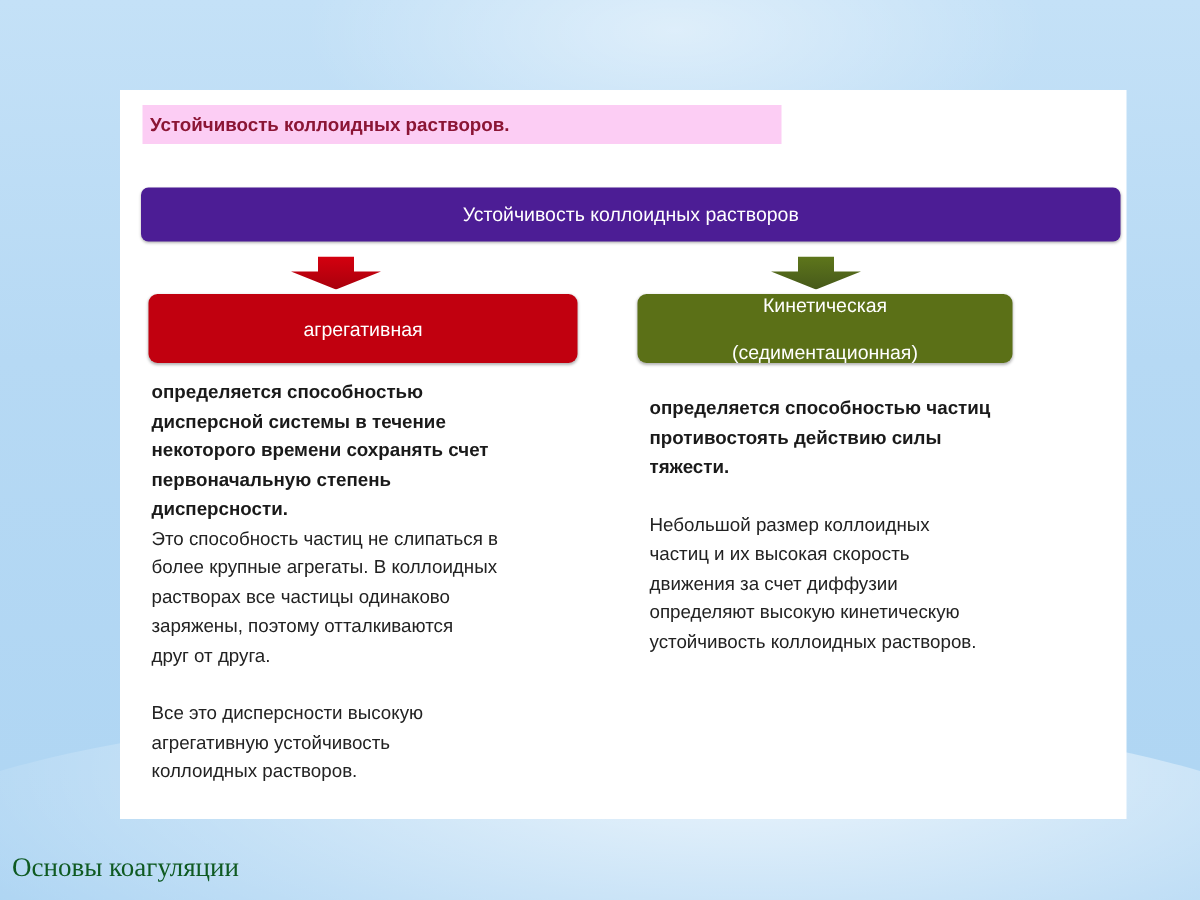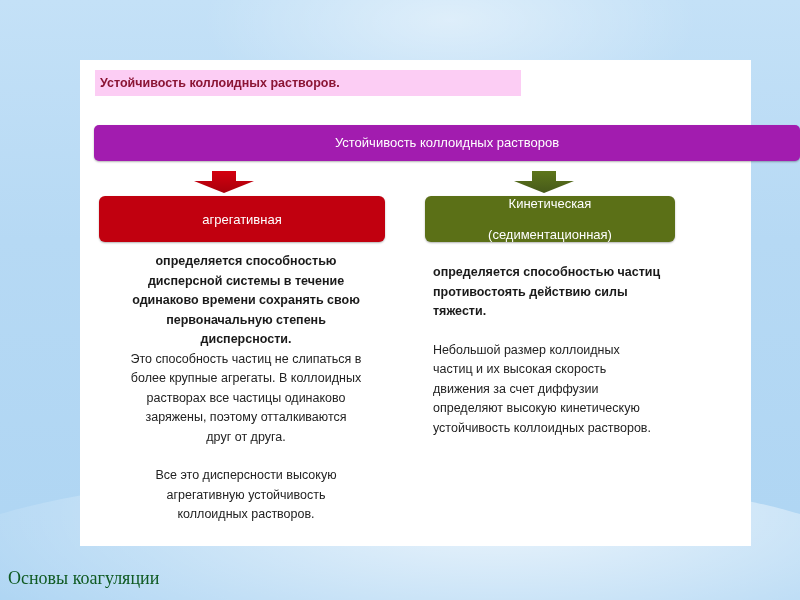--- a/index.html
+++ b/index.html
@@ -23,43 +23,43 @@
     padding-left:24px;
   }
   .slide-heading {
     position:absolute; left:15px; top:10px; width:426px; height:26px;
     background:#fccdf4;
     color:#8b1535; font-weight:bold; font-size:12.5px;
     line-height:26px; padding-left:5px; box-sizing:border-box;
     font-family:"Liberation Sans", sans-serif;
   }
   .main-bar {
-    position:absolute; left:14px; top:65px; width:706px; height:36px;
-    background:#a21caf; border-radius:5px;
+    position:absolute; left:14px; top:65px; width:653px; height:36px;
+    background:#4c1d95; border-radius:5px;
     color:#ffffff; font-size:13px; text-align:center; line-height:36px;
     font-family:"Liberation Sans", sans-serif;
     box-shadow: 0 1px 2px rgba(0,0,0,0.3);
   }
   .arrow { position:absolute; top:111px; width:64px; height:22px; }
   .arrow-left { left:112px; }
   .arrow-right { left:432px; }
   .cat-box {
     position:absolute; top:136px; height:46px; border-radius:6px;
     color:#ffffff; text-align:center; font-size:13px;
     font-family:"Liberation Sans", sans-serif;
     display:flex; flex-direction:column; justify-content:center; align-items:center;
     box-shadow: 0 1px 2px rgba(0,0,0,0.3);
   }
   .cat-red { left:19px; width:286px; background:#c1000f; }
   .cat-green { left:345px; width:250px; background:#5b7017; line-height:20px;gap:11px; }
   .col {
     position:absolute; font-family:"Liberation Sans", sans-serif;
     color:#222222; font-size:12.5px; line-height:19.5px;
   }
-  .col-left { left:21px; top:192px; width:290px;text-align:center; }
+  .col-left { left:21px; top:192px; width:290px; }
   .col-right { left:353px; top:203px; width:290px; }
   .bold { font-weight:bold; color:#1a1a1a; }
   .spacer { height:19px; }
   .footer {
     position:absolute; left:8px; top:568px;
     color:#0f5a22; font-size:18px;
     font-family:"Liberation Serif", serif;
   }
 </style>
 </head>
@@ -100,21 +100,21 @@
 
   <div class="cat-box cat-green">
     <span>Кинетическая</span>
     <span>(седиментационная)</span>
   </div>
 
   <div class="col col-left">
     <div class="bold">
       <div>определяется способностью</div>
       <div>дисперсной системы в течение</div>
-      <div>одинаково времени сохранять свою</div>
+      <div>некоторого времени сохранять счет</div>
       <div>первоначальную степень</div>
       <div>дисперсности.</div>
     </div>
     <div>
       <div>Это способность частиц не слипаться в</div>
       <div>более крупные агрегаты. В коллоидных</div>
       <div>растворах все частицы одинаково</div>
       <div>заряжены, поэтому отталкиваются</div>
       <div>друг от друга.</div>
     </div>

